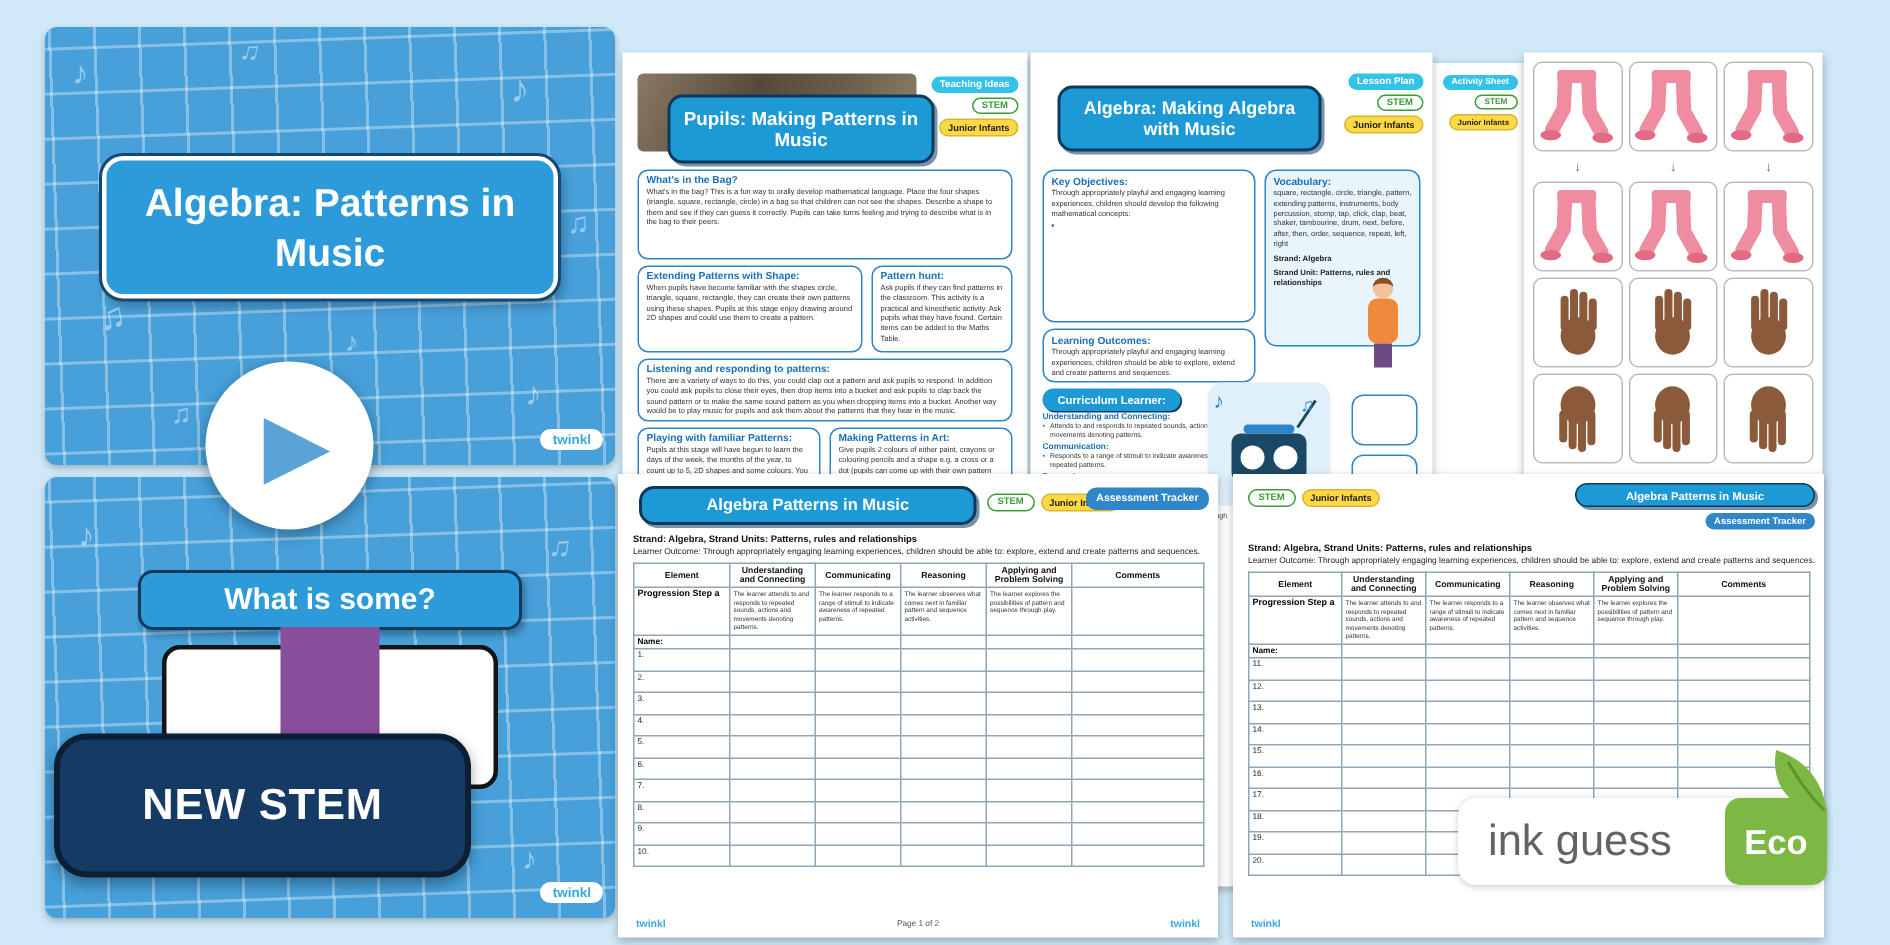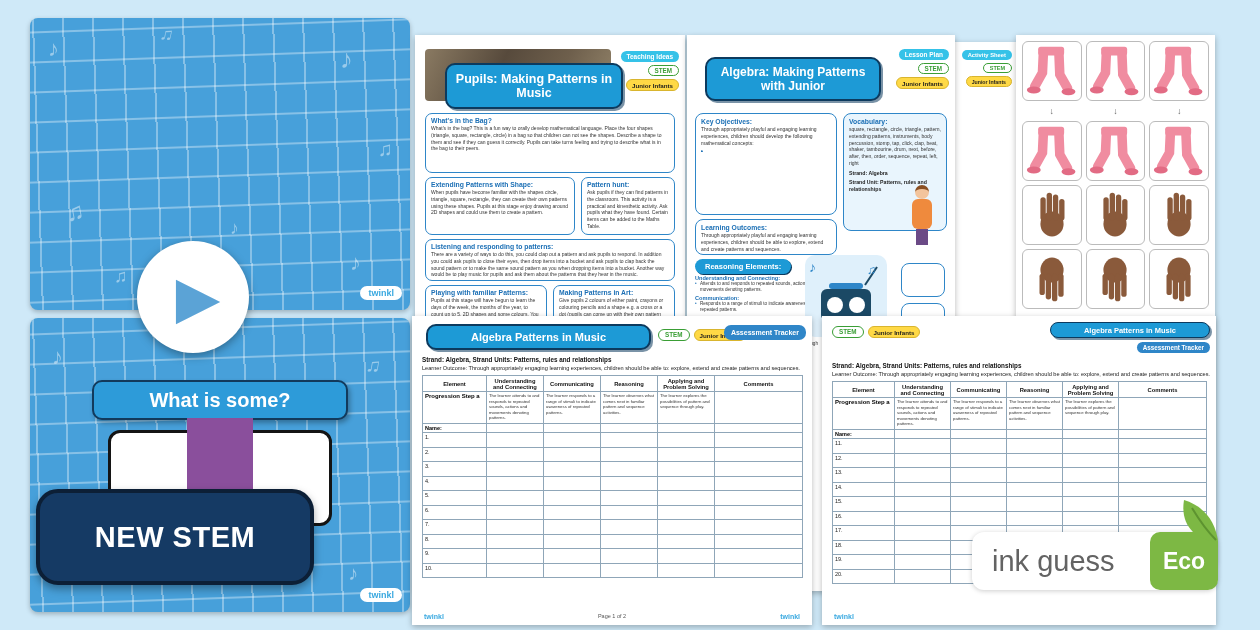--- a/index.html
+++ b/index.html
@@ -131,20 +131,23 @@
   <div class="slide slide1">
     <div class="gridbg"></div>
     <span class="note" style="left:18px;top:18px;font-size:22px;">♪</span>
     <span class="note" style="left:130px;top:6px;font-size:18px;transform:rotate(12deg);">♫</span>
     <span class="note" style="left:310px;top:26px;font-size:26px;">♪</span>
     <span class="note" style="left:348px;top:120px;font-size:20px;">♫</span>
     <span class="note" style="left:36px;top:180px;font-size:24px;transform:rotate(-10deg);">♫</span>
     <span class="note" style="left:200px;top:200px;font-size:18px;">♪</span>
     <span class="note" style="left:320px;top:232px;font-size:22px;">♪</span>
     <span class="note" style="left:84px;top:248px;font-size:18px;">♫</span>
+    <div class="slide1-banner">
+      <span>Algebra: Patterns in Music</span>
+    </div>
     <span class="logo-pill">twinkl</span>
   </div>
 
   <div class="slide slide2">
     <div class="gridbg"></div>
     <span class="note" style="left:22px;top:26px;font-size:22px;">♪</span>
     <span class="note" style="left:336px;top:36px;font-size:20px;transform:rotate(10deg);">♫</span>
     <span class="note" style="left:56px;top:236px;font-size:24px;">♫</span>
     <span class="note" style="left:318px;top:244px;font-size:20px;">♪</span>
     <span class="note" style="left:180px;top:14px;font-size:18px;">♪</span>
@@ -187,21 +190,21 @@
       <p>Pupils at this stage will have begun to learn the days of the week, the months of the year, to count up to 5, 2D shapes and some colours. You can say these patterns orally with your class and ask them questions about them, for example 'What day comes after Sunday?'. You could say any familiar pattern, like the days of the week.</p>
     </div>
     <div class="sec-box" style="left:138px;top:250px;width:122px;height:100px;">
       <h4>Making Patterns in Art:</h4>
       <p>Give pupils 2 colours of either paint, crayons or colouring pencils and a shape e.g. a cross or a dot (pupils can come up with their own pattern also). Allow pupils to repeat this and create their own pattern. If possible shapes to draw around or stamps could be provided. These mark-making...</p>
     </div>
   </div>
 
   <div class="page pageB">
     <div class="pb-title blue-banner">
-      <span>Algebra: Making Patterns with Junior</span>
+      <span>Algebra: Making Algebra with Music</span>
     </div>
     <div class="pb-badges">
       <span class="badge-cyan">Lesson Plan</span>
       <span class="badge-stem">STEM</span>
       <span class="badge-yellow">Junior Infants</span>
     </div>
     <div class="lp-box" style="left:8px;top:78px;width:142px;height:102px;">
       <h4>Key Objectives:</h4>
       <p>Through appropriately playful and engaging learning experiences, children should develop the following mathematical concepts:</p>
       <ul>
@@ -213,21 +216,21 @@
     <div class="lp-box vocab" style="left:156px;top:78px;width:104px;height:118px;">
       <h4>Vocabulary:</h4>
       <p>square, rectangle, circle, triangle, pattern, extending patterns, instruments, body percussion, stomp, tap, click, clap, beat, shaker, tambourine, drum, next, before, after, then, order, sequence, repeat, left, right</p>
       <div class="strand">Strand: Algebra</div>
       <div class="strand">Strand Unit: Patterns, rules and relationships</div>
     </div>
     <div class="lp-box" style="left:8px;top:184px;width:142px;height:36px;">
       <h4>Learning Outcomes:</h4>
       <p>Through appropriately playful and engaging learning experiences, children should be able to explore, extend and create patterns and sequences.</p>
     </div>
-    <div class="cur-banner">Reasoning Elements:</div>
+    <div class="cur-banner">Curriculum Learner:</div>
     <div class="elements">
       <div class="el-item">
           <h5>Understanding and Connecting:</h5>
           <p>Attends to and responds to repeated sounds, actions and movements denoting patterns.</p>
         </div>
         <div class="el-item">
           <h5>Communication:</h5>
           <p>Responds to a range of stimuli to indicate awareness of repeated patterns.</p>
         </div>
         <div class="el-item">

